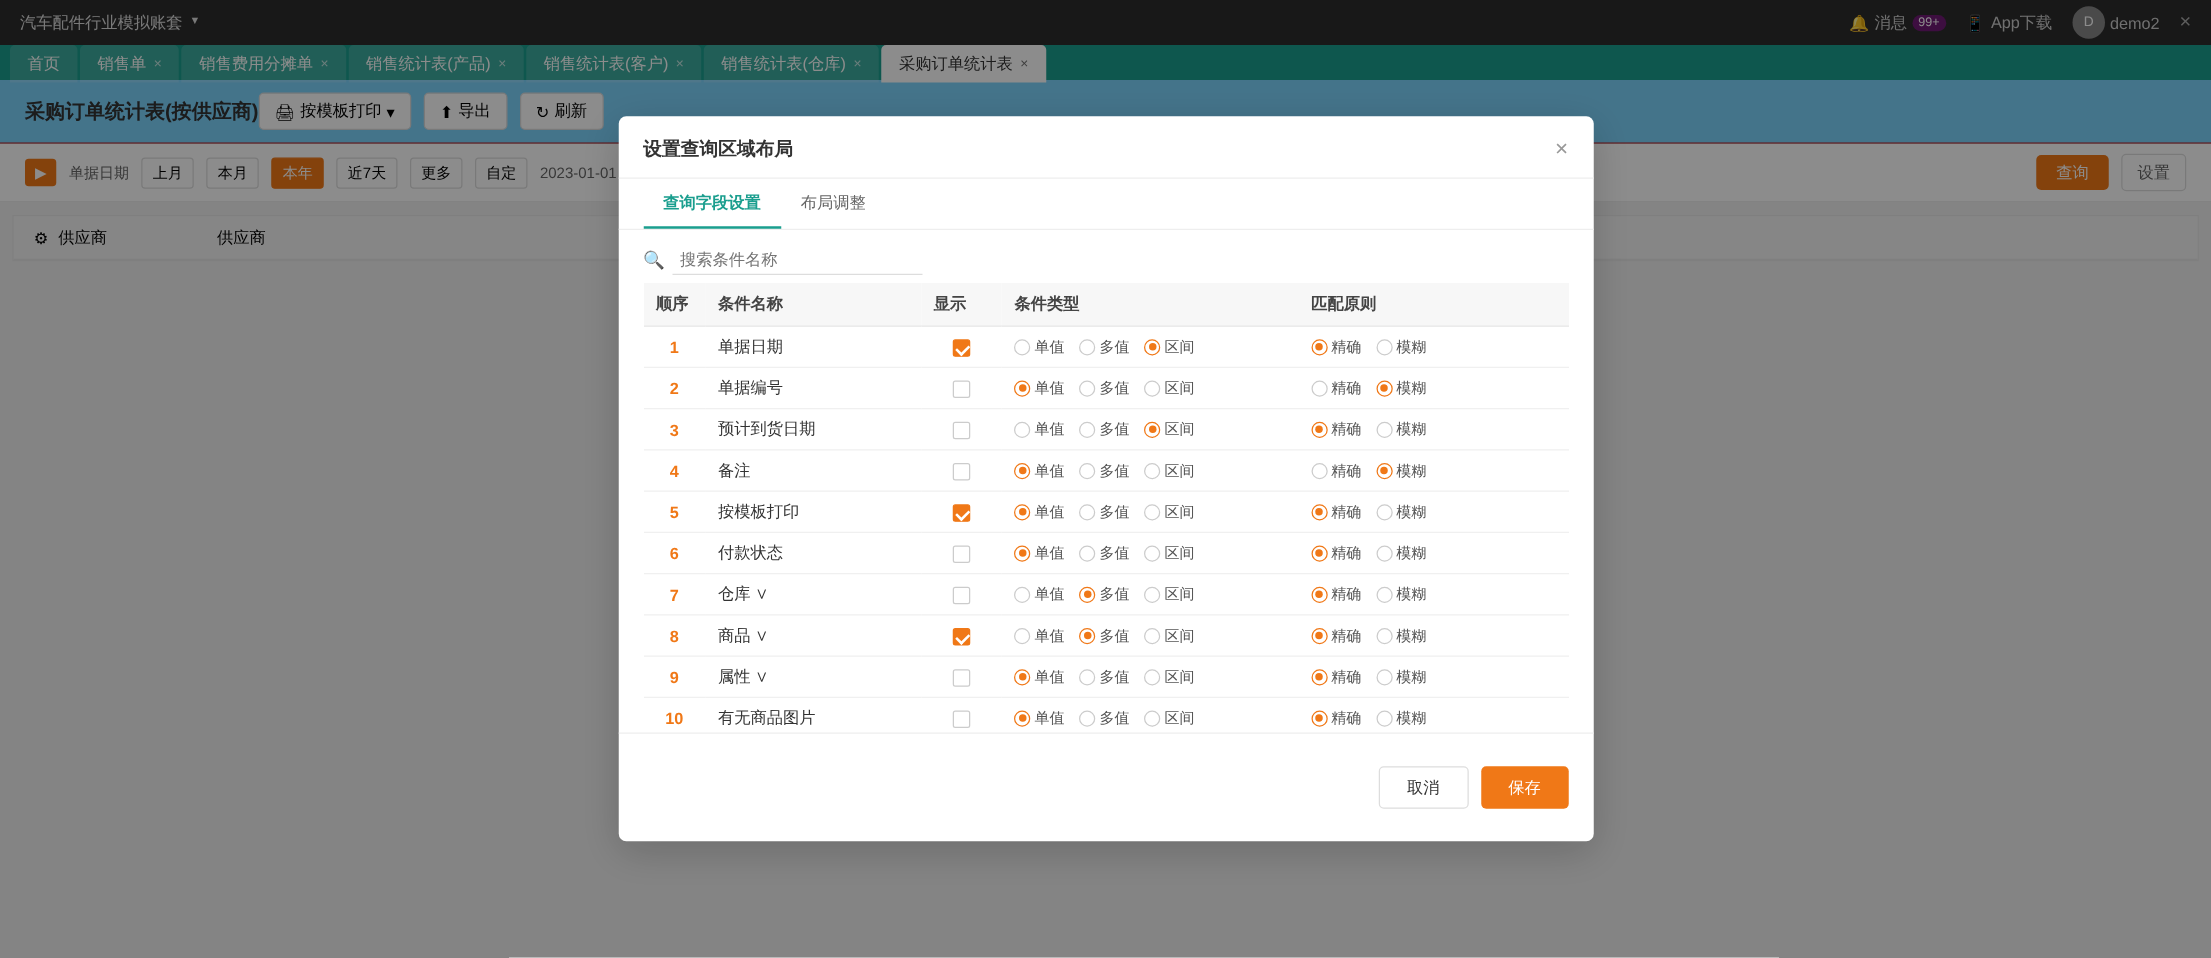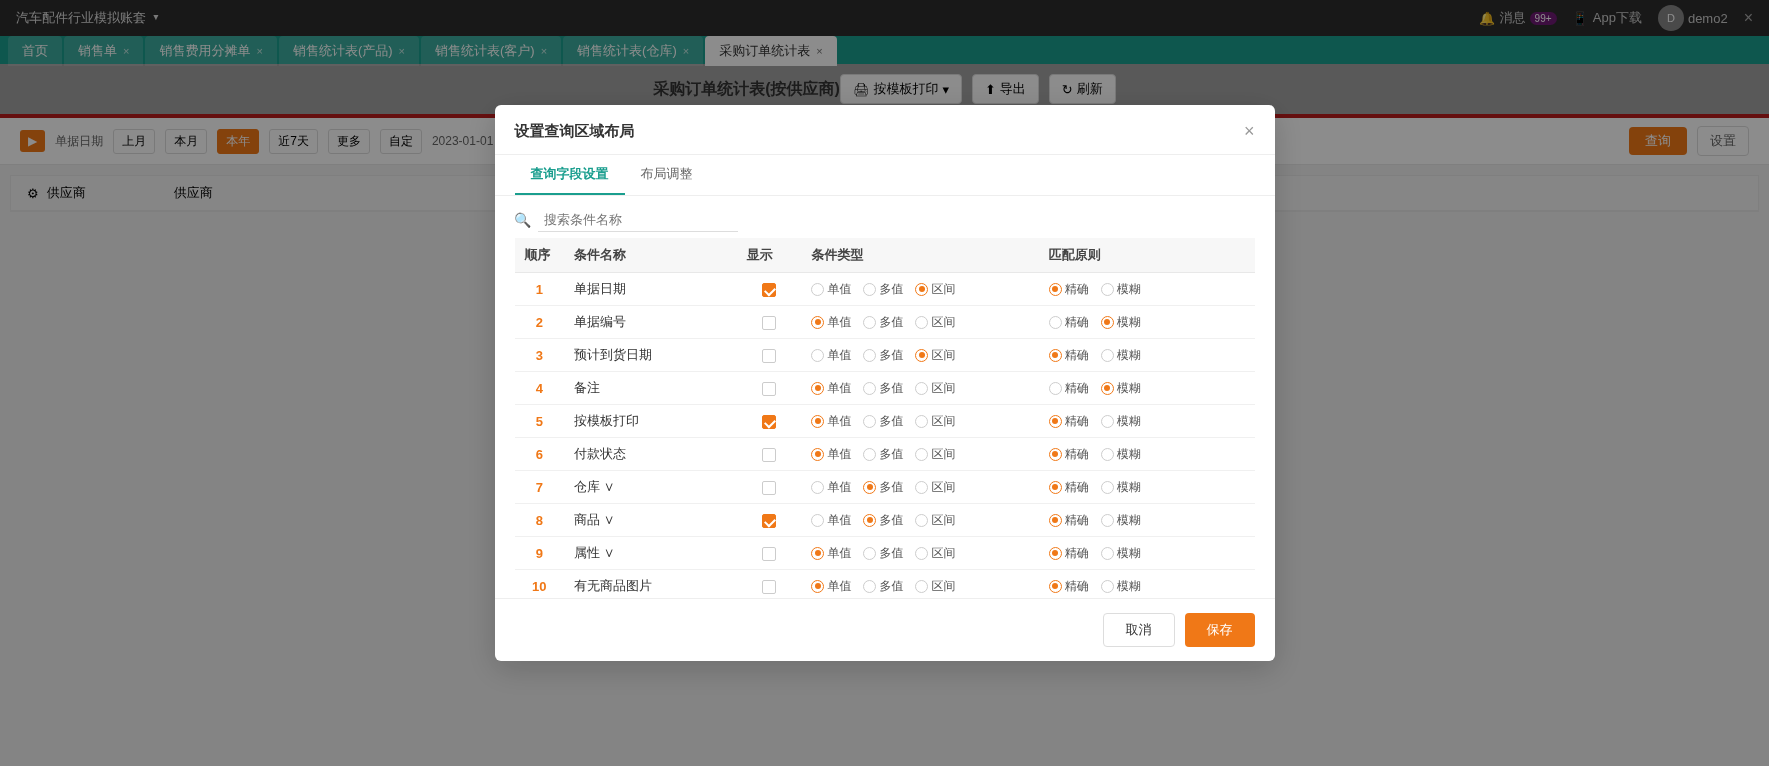--- a/index.html
+++ b/index.html
@@ -40,26 +40,26 @@
       display: flex;
       align-items: center;
       gap: 6px;
       height: 30px;
     }
     .tab-item.active { background: #fff; color: #333; }
     .tab-close { font-size: 11px; opacity: 0.7; }
 
     
     .page-header {
-      background: #a3a3a3;
+      background: #7dd3fc;
       padding: 10px 20px;
       display: flex;
       align-items: center;
-      justify-content: center;
-      border-bottom: 4px solid #b91c1c;
+      justify-content: flex-start;
+      border-bottom: 1px solid #b91c1c;
     }
     .page-title { font-size: 16px; font-weight: bold; color: #333; }
     .page-actions { display: flex; gap: 10px; align-items: center; }
     .btn-outline { border: 1px solid #ddd; background: #fff; padding: 5px 12px; border-radius: 4px; cursor: pointer; font-size: 13px; display: flex; align-items: center; gap: 4px; }
 
     
     .filter-bar {
       background: #fff;
       padding: 8px 20px;
       display: flex;
@@ -248,21 +248,21 @@
     
     .table-scroll-wrap {
       max-height: 360px;
       overflow-y: auto;
     }
     .table-scroll-wrap::-webkit-scrollbar { width: 6px; }
     .table-scroll-wrap::-webkit-scrollbar-thumb { background: #ccc; border-radius: 3px; }
 
     
     .modal-footer {
-      padding: 14px 20px;
+      padding: 26px 20px;
       display: flex;
       justify-content: flex-end;
       gap: 10px;
       border-top: 1px solid #eee;
     }
     .btn-cancel {
       border: 1px solid #ddd;
       background: #fff;
       padding: 7px 22px;
       border-radius: 4px;

